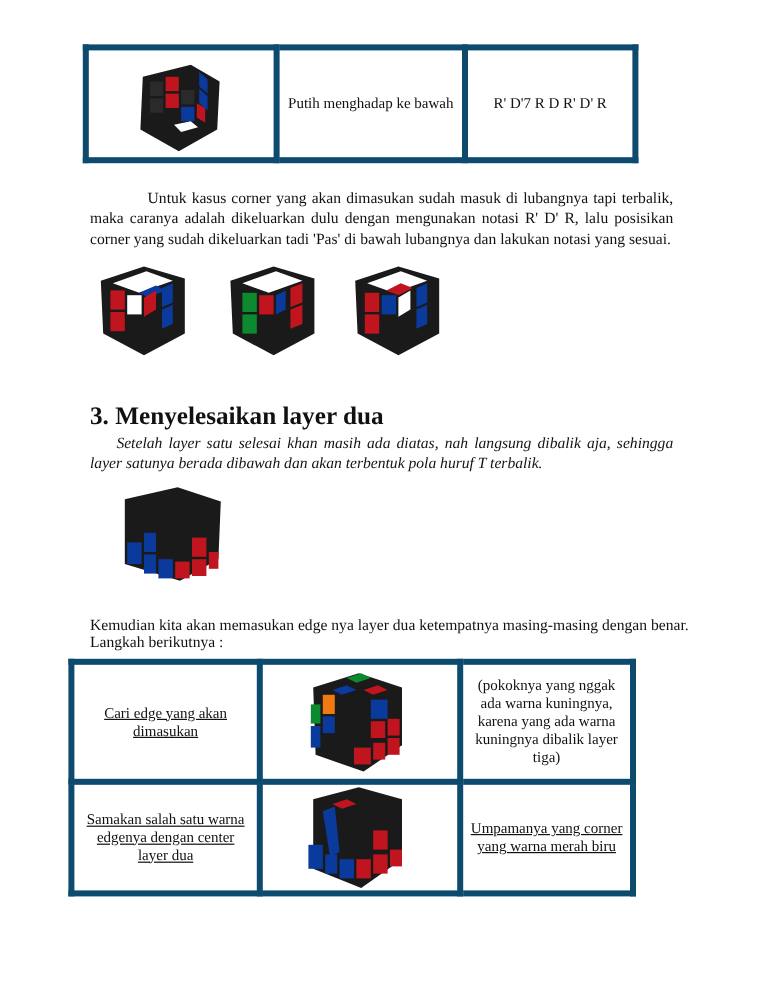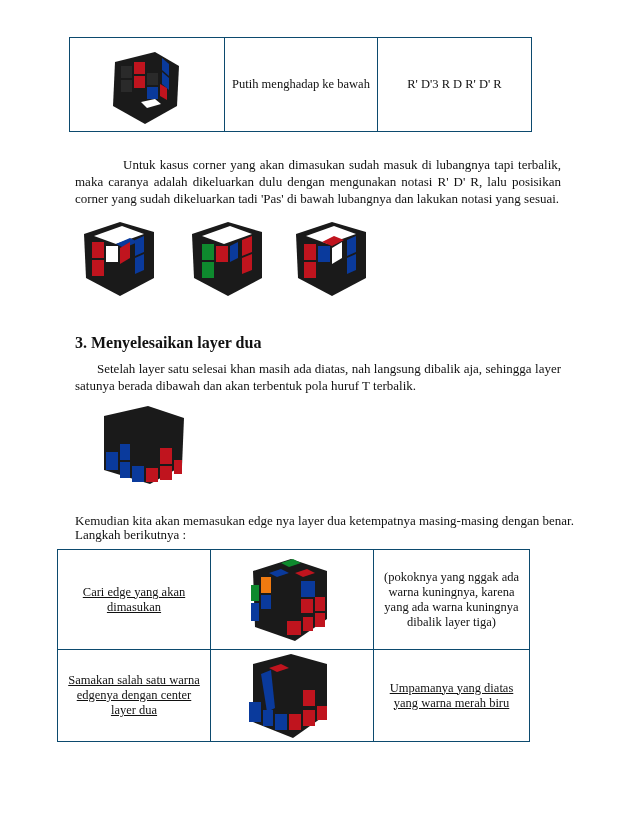--- a/index.html
+++ b/index.html
@@ -1,22 +1,22 @@
 <!DOCTYPE html>
 <html><head>
 <meta charset="utf-8">
 <style>
   html, body { margin:0; padding:0; background:#fff; }
   body { width:638px; height:826px; position:relative; overflow:hidden;
          font-family:"Liberation Serif","DejaVu Serif",serif; color:#111; font-size:13px; }
   .abs { position:absolute; }
   table.t { position:absolute; border-collapse:collapse; }
-  table.t td { border:1px solid #0c4a6e; text-align:center; vertical-align:middle; padding:0 6px; font-size:12.5px; line-height:15px; }
+  table.t td { border:5px solid #0c4a6e; text-align:center; vertical-align:middle; padding:0 6px; font-size:12.5px; line-height:15px; }
   .para { position:absolute; left:75px; width:486px; line-height:17px; font-size:13px; text-align:justify; }
-  .heading { position:absolute; left:75px; font-weight:bold; font-size:16px; }
+  .heading { position:absolute; left:75px; font-weight:bold; font-size:21px; }
   svg { display:block; margin:0 auto; }
 </style>
 </head>
 <body>
 
 <table class="t" style="left:69px; top:37px; width:463px;">
   <tbody>
       <tr style="height:94px;">
     <td style="width:142px;">
       <svg width="80" height="82" viewBox="0 0 80 82">
@@ -27,21 +27,21 @@
         <rect x="27" y="32" width="11" height="12" fill="#c0141e"></rect>
         <rect x="40" y="29" width="11" height="12" fill="#2a2a2a"></rect>
         <rect x="40" y="43" width="11" height="12" fill="#0a3a9c"></rect>
         <polygon points="53,40 60,44 60,56 53,52" fill="#c0141e"></polygon>
         <polygon points="55,14 62,20 62,32 55,26" fill="#0a3a9c"></polygon>
         <polygon points="55,28 62,34 62,46 55,40" fill="#0a3a9c"></polygon>
         <polygon points="34,58 48,55 54,60 40,64" fill="#fff"></polygon>
       </svg>
     </td>
     <td style="width:140px;">Putih menghadap ke bawah</td>
-    <td>R' D'3 R D R' D' R</td>
+    <td>R' D'7 R D R' D' R</td>
   </tr>
 </tbody>
   </table>
 
 <div class="para" style="top:156px; text-indent:48px;">Untuk kasus corner yang akan dimasukan sudah masuk di lubangnya tapi terbalik, maka caranya adalah dikeluarkan dulu dengan mengunakan notasi R' D' R, lalu posisikan corner yang sudah dikeluarkan tadi 'Pas' di bawah lubangnya dan lakukan notasi yang sesuai.</div>
 
 <div class="abs" style="left:80px; top:214px; width:300px; height:86px;">
   <svg class="abs" style="left:0;top:0;" width="82" height="86" viewBox="0 0 82 86">
     <polygon points="4,20 40,8 74,18 74,64 40,82 6,64" fill="#1a1a1a"></polygon>
     <polygon points="14,22 42,12 64,20 36,30" fill="#fff"></polygon>
@@ -73,21 +73,21 @@
     <polygon points="40,34 50,28 50,44 40,50" fill="#fff"></polygon>
     <polygon points="55,26 64,22 64,38 55,42" fill="#0a3a9c"></polygon>
     <polygon points="55,44 64,40 64,56 55,60" fill="#0a3a9c"></polygon>
   </svg>
 </div>
 
 <div class="heading" style="top:334px;">
   <span>3.</span>
   <span>Menyelesaikan layer dua</span>
 </div>
-<div class="para" style="top:360px; text-indent:22px;">Setelah layer satu selesai khan masih ada diatas, nah langsung dibalik aja, sehingga layer satunya berada dibawah dan akan terbentuk pola huruf T terbalik.</div>
+<div class="para" style="top:360px; text-indent:22px;font-style:italic;">Setelah layer satu selesai khan masih ada diatas, nah langsung dibalik aja, sehingga layer satunya berada dibawah dan akan terbentuk pola huruf T terbalik.</div>
 
 <svg class="abs" style="left:98px;top:404px;" width="92" height="82" viewBox="0 0 92 82">
   <polygon points="6,12 50,2 86,14 84,62 52,80 6,66" fill="#1a1a1a"></polygon>
   <rect x="22" y="40" width="10" height="16" fill="#0a3a9c"></rect>
   <rect x="8" y="48" width="12" height="18" fill="#0a3a9c"></rect>
   <rect x="22" y="58" width="10" height="16" fill="#0a3a9c"></rect>
   <rect x="34" y="62" width="12" height="16" fill="#0a3a9c"></rect>
   <rect x="62" y="44" width="12" height="16" fill="#c0141e"></rect>
   <rect x="48" y="64" width="12" height="14" fill="#c0141e"></rect>
   <rect x="62" y="62" width="12" height="14" fill="#c0141e"></rect>
@@ -130,16 +130,16 @@
         <polygon points="14,22 24,18 28,56 20,60" fill="#0a3a9c"></polygon>
         <rect x="2" y="50" width="12" height="20" fill="#0a3a9c"></rect>
         <rect x="16" y="58" width="10" height="16" fill="#0a3a9c"></rect>
         <rect x="28" y="62" width="12" height="16" fill="#0a3a9c"></rect>
         <rect x="56" y="38" width="12" height="16" fill="#c0141e"></rect>
         <rect x="42" y="62" width="12" height="16" fill="#c0141e"></rect>
         <rect x="56" y="58" width="12" height="16" fill="#c0141e"></rect>
         <rect x="70" y="54" width="10" height="14" fill="#c0141e"></rect>
       </svg>
     </td>
-    <td>Umpamanya yang diatas yang warna merah biru</td>
+    <td>Umpamanya yang corner yang warna merah biru</td>
   </tr>
 </tbody>
   </table>
 
 </body></html>

